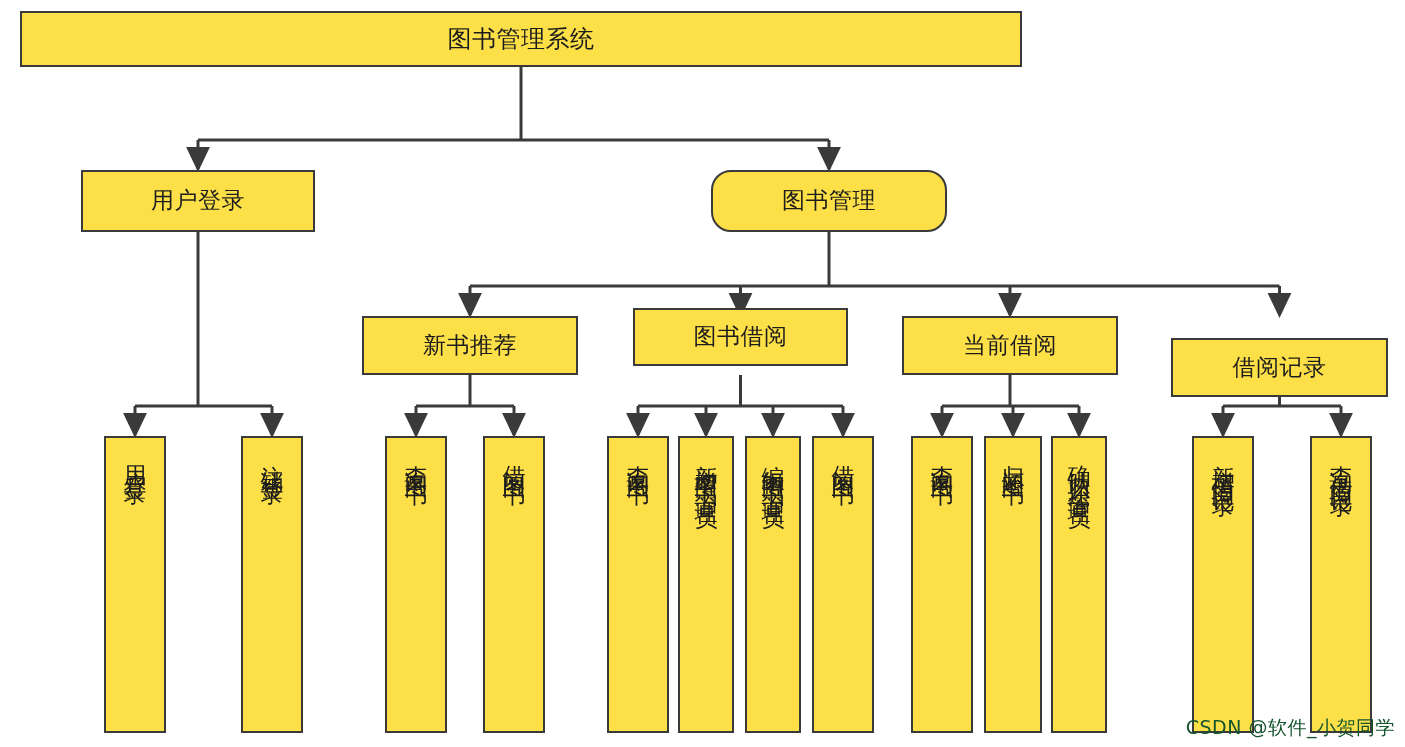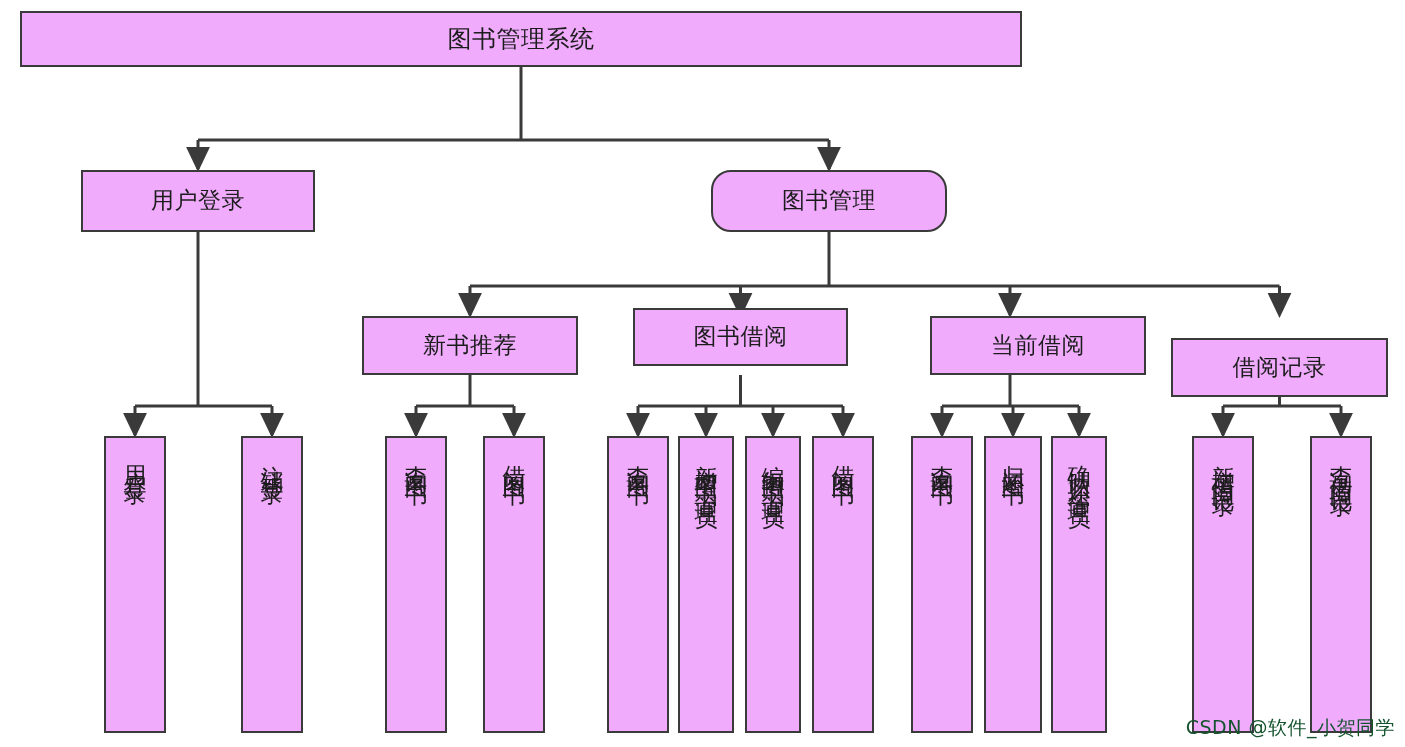--- a/index.html
+++ b/index.html
@@ -22,21 +22,21 @@
     position: absolute;
     left: 0;
     top: 0;
     width: 1405px;
     height: 747px;
     pointer-events: none;
   }
   .node {
     position: absolute;
     box-sizing: border-box;
-    background: #f0abfc;
+    background: #fde047;
     border: 2.5px solid #3a3a3a;
     display: flex;
     align-items: center;
     justify-content: center;
     z-index: 3;
   }
   .node-label {
     font-size: 23px;
     line-height: 1.12;
     color: #1c1c1c;
@@ -127,21 +127,21 @@
       </div>
       <div class="node" style="left: 711px; top: 170px; width: 236px; height: 62px; border-radius: 20px;">
         <div class="node-label">图书管理</div>
       </div>
       <div class="node" style="left: 362px; top: 316px; width: 216px; height: 59px;">
         <div class="node-label">新书推荐</div>
       </div>
       <div class="node" style="left: 633px; top: 308px; width: 215px; height: 58px;">
         <div class="node-label">图书借阅</div>
       </div>
-      <div class="node" style="left: 902px; top: 316px; width: 216px; height: 59px; margin-left: 28px;">
+      <div class="node" style="left: 902px; top: 316px; width: 216px; height: 59px;">
         <div class="node-label">当前借阅</div>
       </div>
       <div class="node" style="left: 1171px; top: 316px; width: 217px; height: 59px; margin-top: 22px;">
         <div class="node-label">借阅记录</div>
       </div>
       <div class="node leaf" style="left: 104px; top: 436px; width: 62px; height: 297px;">
         <div class="node-label">用户登录</div>
       </div>
       <div class="node leaf" style="left: 241px; top: 436px; width: 62px; height: 297px;">
         <div class="node-label">注销登录</div>

